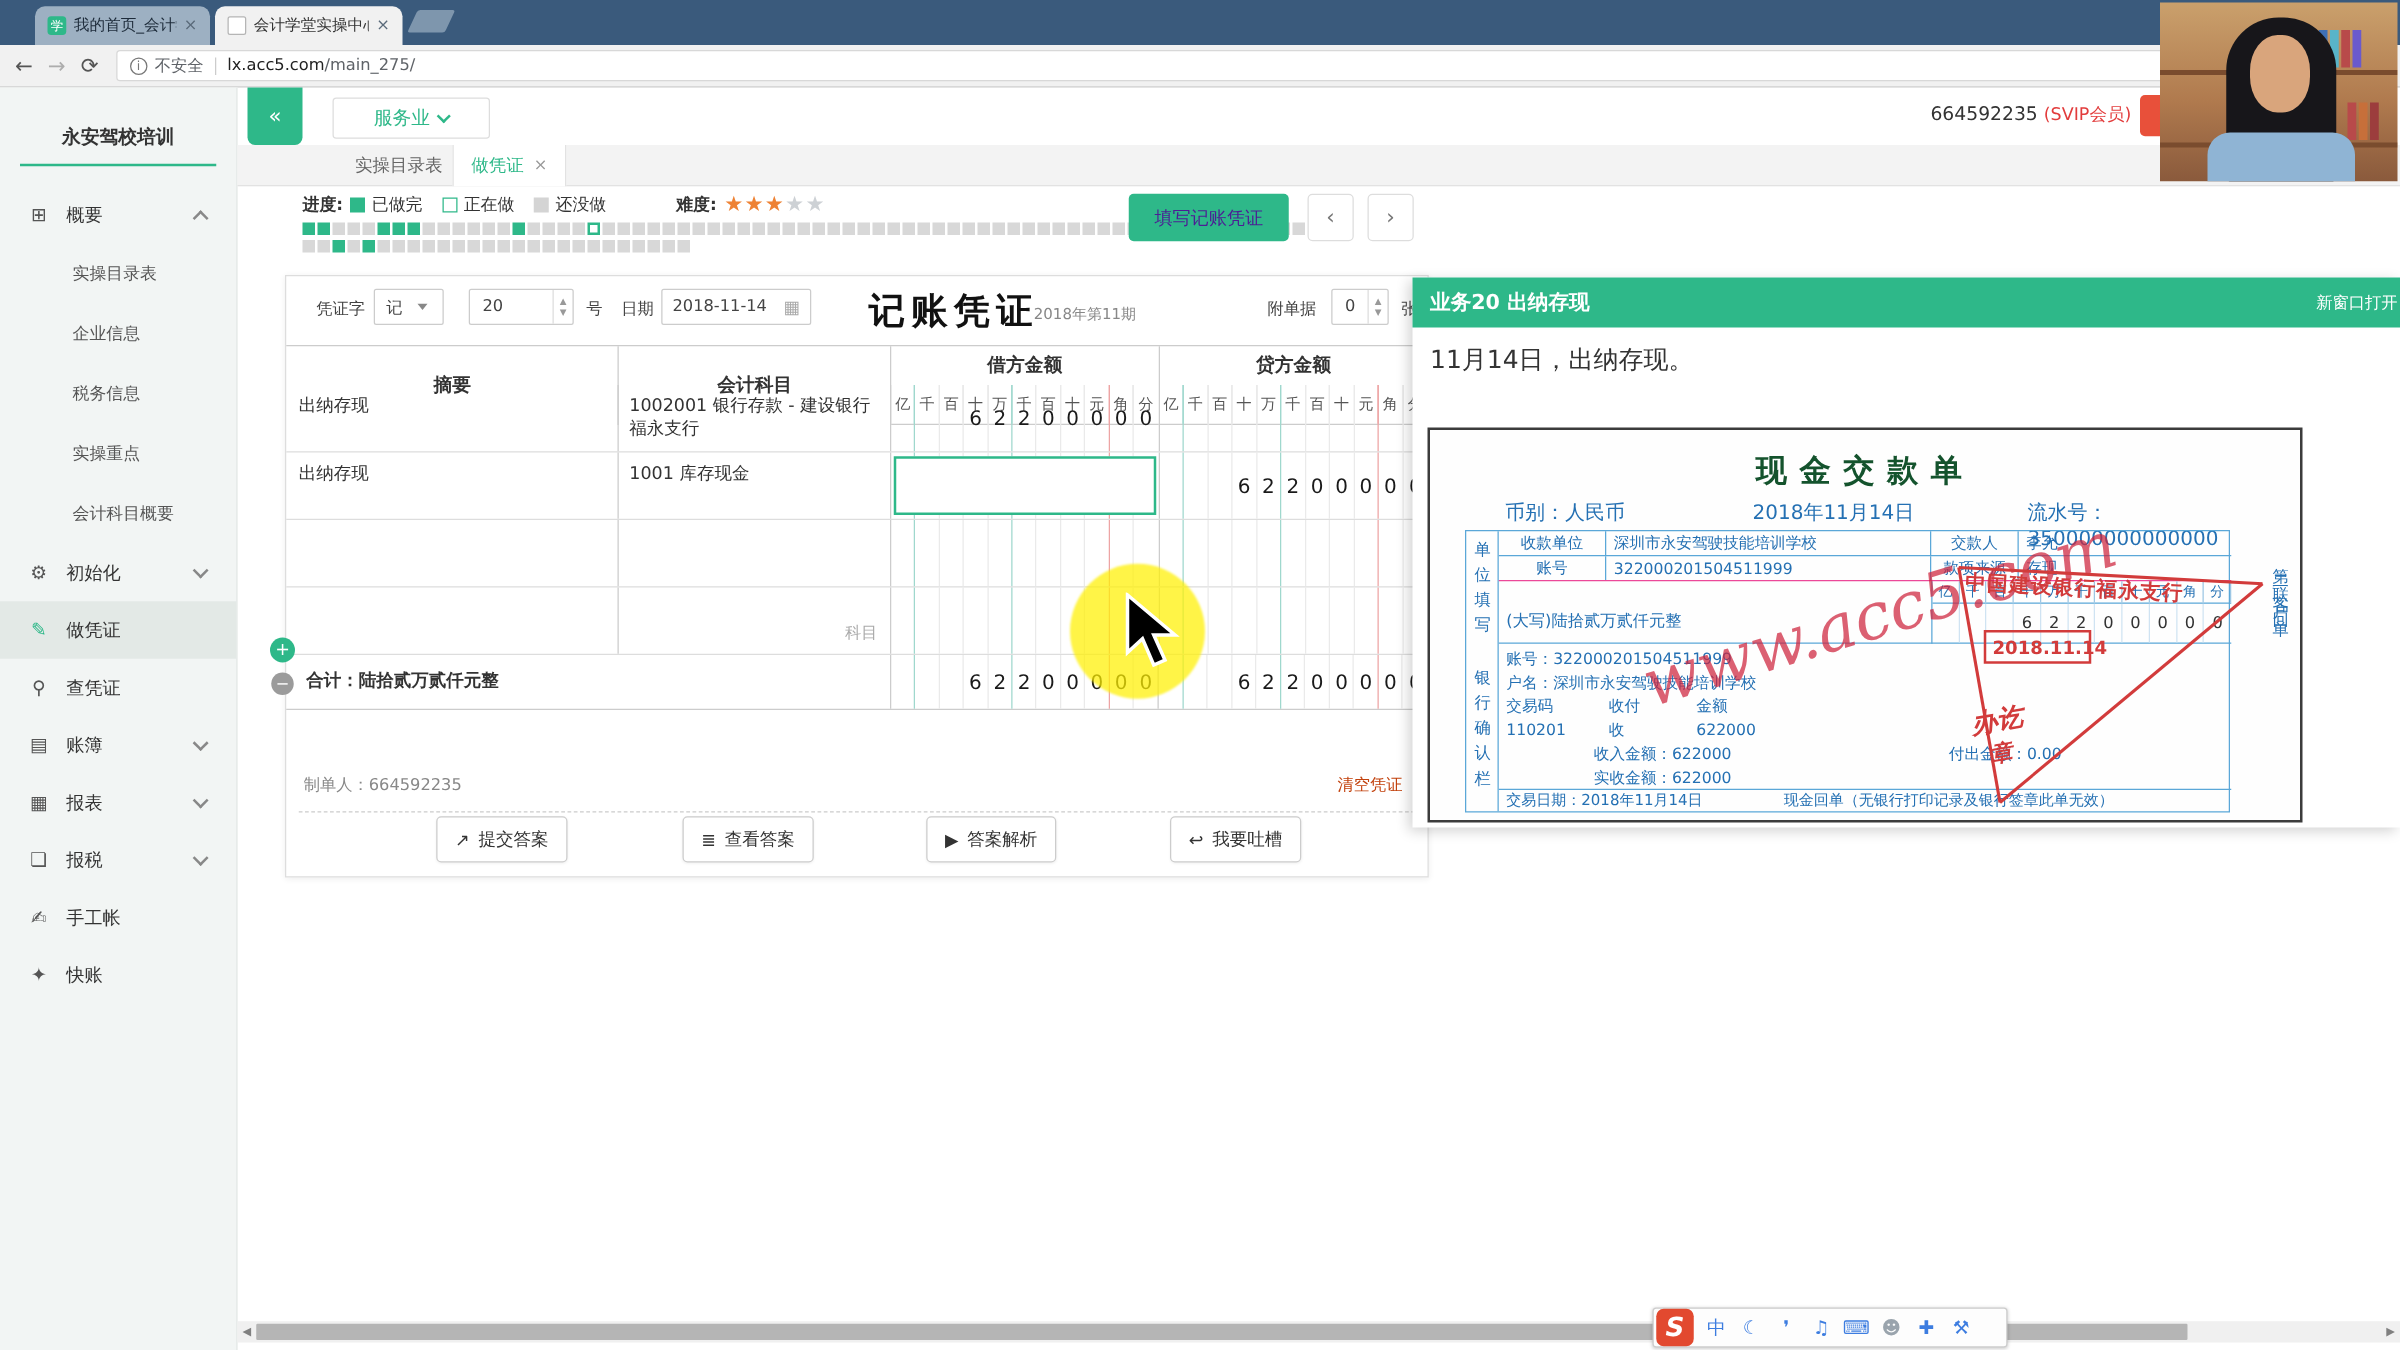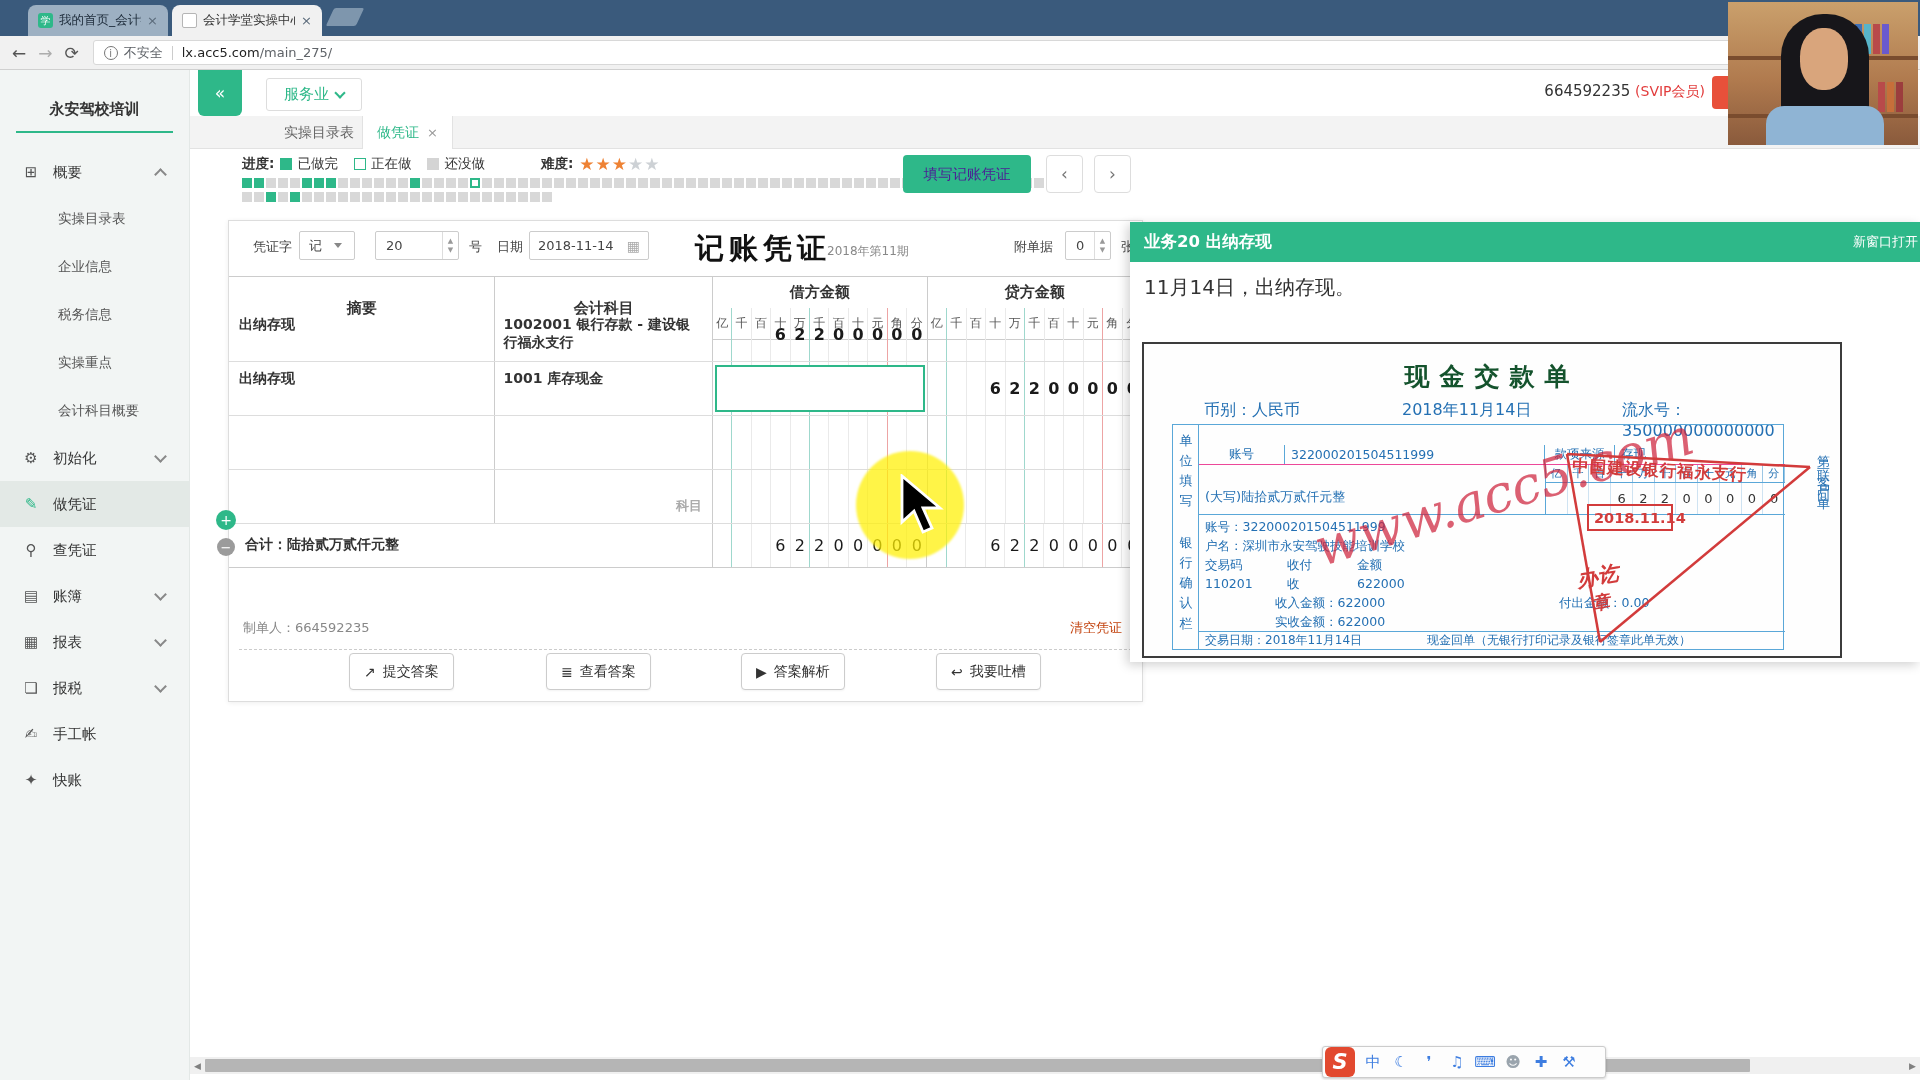--- a/index.html
+++ b/index.html
@@ -36,21 +36,21 @@
   .sb-item.active { background:#e3e9e6; }
   .sb-ico { width:18px; margin-right:13px; color:#555; font-size:15px; text-align:center; }
   .sb-item.active .sb-ico { color:#2eb889; }
   .sb-label { flex:1; }
   .sb-chev { width:9px; height:9px; border-right:2px solid #888; border-bottom:2px solid #888; margin-right:24px; }
   .sb-chev.up { transform:rotate(-135deg); margin-top:5px; }
   .sb-chev.down { transform:rotate(45deg); margin-top:-4px; }
 
   
   .collapse-btn { position:absolute; left:198px; top:70px; width:44px; height:46px; background:#2eb889; color:#fff; font-size:17px; display:flex; align-items:center; justify-content:center; border-radius:0 0 6px 6px; }
-  .industry-btn { position:absolute; left:266px; top:78px; width:96px; height:33px; background:#fff; border:1px solid #ddd; border-radius:3px; color:#2eb889; font-size:15px; display:flex; align-items:center; justify-content:center; gap:7px; }
+  .industry-btn { position:absolute; left:266px; top:78px; width:126px; height:33px; background:#fff; border:1px solid #ddd; border-radius:3px; color:#2eb889; font-size:15px; display:flex; align-items:center; justify-content:center; gap:7px; }
   .industry-btn .chev { width:8px; height:8px; border-right:2px solid #2eb889; border-bottom:2px solid #2eb889; transform:rotate(45deg); margin-top:-4px; }
   .userinfo { position:absolute; top:82px; left:1495px; width:210px; font-size:15px; color:#333; text-align:right; }
   .userinfo .vip { color:#e23c3c; font-size:14px; }
   .hidden-red-btn { position:absolute; left:1712px; top:76px; width:70px; height:33px; background:#e8503a; border-radius:4px; }
   .apptabs { position:absolute; left:190px; top:116px; width:1730px; height:33px; background:#f3f3f3; border-bottom:1px solid #e2e2e2; }
   .apptab { position:absolute; top:0; height:33px; display:flex; align-items:center; font-size:14px; color:#666; padding:0 14px; }
   .apptab.t1 { left:80px; }
   .apptab.t2 { left:172px; background:#fff; color:#2eb889; border-left:1px solid #e2e2e2; border-right:1px solid #e2e2e2; }
   .apptab .x { margin-left:8px; color:#999; font-size:13px; }
 
@@ -105,21 +105,21 @@
   .vrow.hdr-main .c-sum,.vrow.hdr-main .c-acc { border-bottom:none; }
   .hdr-label { display:flex; align-items:center; justify-content:center; font-weight:bold; font-size:15px; }
   .span2 { height:63px; }
   .units { display:grid; grid-template-columns:repeat(11,1fr); height:32px; border-bottom:1px solid #ccc; }
   .units span { font-size:12px; color:#555; display:flex; align-items:center; justify-content:center; border-right:1px solid #e2e2e2; }
   .digits { display:grid; grid-template-columns:repeat(11,1fr); position:absolute; inset:0; }
   .digits span { display:flex; align-items:center; justify-content:center; font-size:16px; color:#1a1a1a; border-right:1px solid #eaeaea; }
   .units span:nth-child(11), .digits span:nth-child(11) { border-right:none; }
   .units span.st, .digits span.st { border-right-color:#9fd8cd; }
   .units span.sr, .digits span.sr { border-right-color:#eda4a4; }
-  .vrow.body { height:54px;font-weight:bold; }
+  .vrow.body { height:54px; }
   .vrow.body .c-sum,.vrow.body .c-acc { padding-top:8px; }
   .acc-ph { position:absolute; right:10px; bottom:8px; color:#aaa; font-size:13px; }
   .sel-box { position:absolute; inset:3px 2px; background:#fff; border:2px solid #2eb889; z-index:2; }
   .vrow.total { height:44px; border-bottom:1px solid #ccc; }
   .vrow.total .t-lab { width:485px; border-right:1px solid #ccc; padding:12px 0 0 16px; font-weight:bold; }
   .vmaker { position:absolute; left:14px; top:398px; font-size:13px; color:#888; }
   .vclear { position:absolute; right:20px; top:398px; font-size:13px; color:#c2410c; }
   .vdots { position:absolute; left:10px; right:10px; top:428px; border-top:1px dashed #ccc; }
   .vactions { position:absolute; left:0; top:432px; width:100%; height:40px; }
   .act-btn { position:absolute; top:0; height:37px; background:#fff; border:1px solid #ccc; border-radius:4px; font-size:14px; color:#333; display:flex; align-items:center; justify-content:center; gap:7px; padding:0 14px; box-shadow:0 1px 2px rgba(0,0,0,.05); }
@@ -696,20 +696,26 @@
         <span class="cur">币别：人民币</span>
         <span class="dat">2018年11月14日</span>
         <span class="ser">流水号：350000000000000</span>
       </div>
 
       <div class="r-table">
         <div class="r-leftcol">
           <div class="vert-label" id="unit-vert" style="top:6px">单<br>位<br>填<br>写</div>
           <div class="vert-label" id="bank-vert" style="top:108px">银<br>行<br>确<br>认<br>栏</div>
         </div>
+        <div class="r-rowA">
+          <span class="r-cell-lab">收款单位</span>
+          <span class="r-cell-val v1">深圳市永安驾驶技能培训学校</span>
+          <span class="r-cell-lab2">交款人</span>
+          <span class="r-cell-val">李允</span>
+        </div>
         <div class="r-rowB">
           <span class="r-cell-lab">账号</span>
           <span class="r-cell-val v1">322000201504511999</span>
           <span class="r-cell-lab2">款项来源</span>
           <span class="r-cell-val">存现</span>
         </div>
         <div class="r-rowC">
           <span class="r-words">(大写)陆拾贰万贰仟元整</span>
           <div class="r-amtgrid">
             <div class="units" id="r-units">

